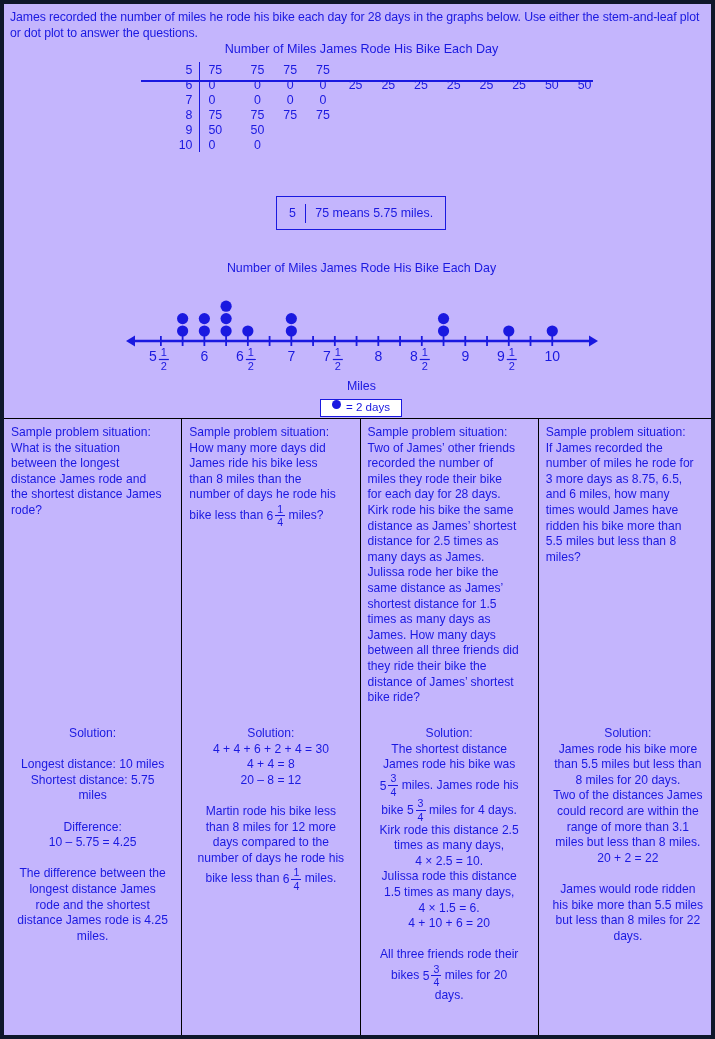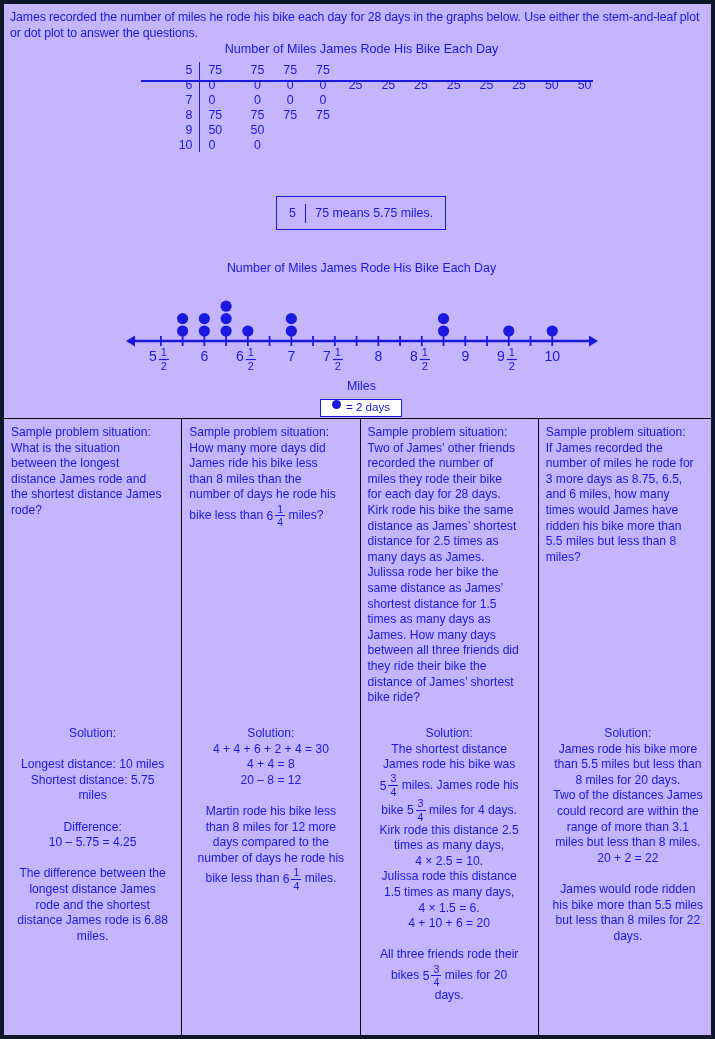--- a/index.html
+++ b/index.html
@@ -433,21 +433,21 @@
           <div>Longest distance: 10 miles</div>
           <div>Shortest distance: 5.75</div>
           <div>miles</div>
           <div class="blank"></div>
           <div>Difference:</div>
           <div>10 – 5.75 = 4.25</div>
           <div class="blank"></div>
           <div>The difference between the</div>
           <div>longest distance James</div>
           <div>rode and the shortest</div>
-          <div>distance James rode is 6.88</div>
+          <div>distance James rode is 4.25</div>
           <div>miles.</div>
         </div>
     </div>
     <div class="col">
       <div class="prob" id="prob-1">
           <div>Sample problem situation:</div>
           <div>How many more days did</div>
           <div>James ride his bike less</div>
           <div>than 8 miles than the</div>
           <div>number of days he rode his</div>

